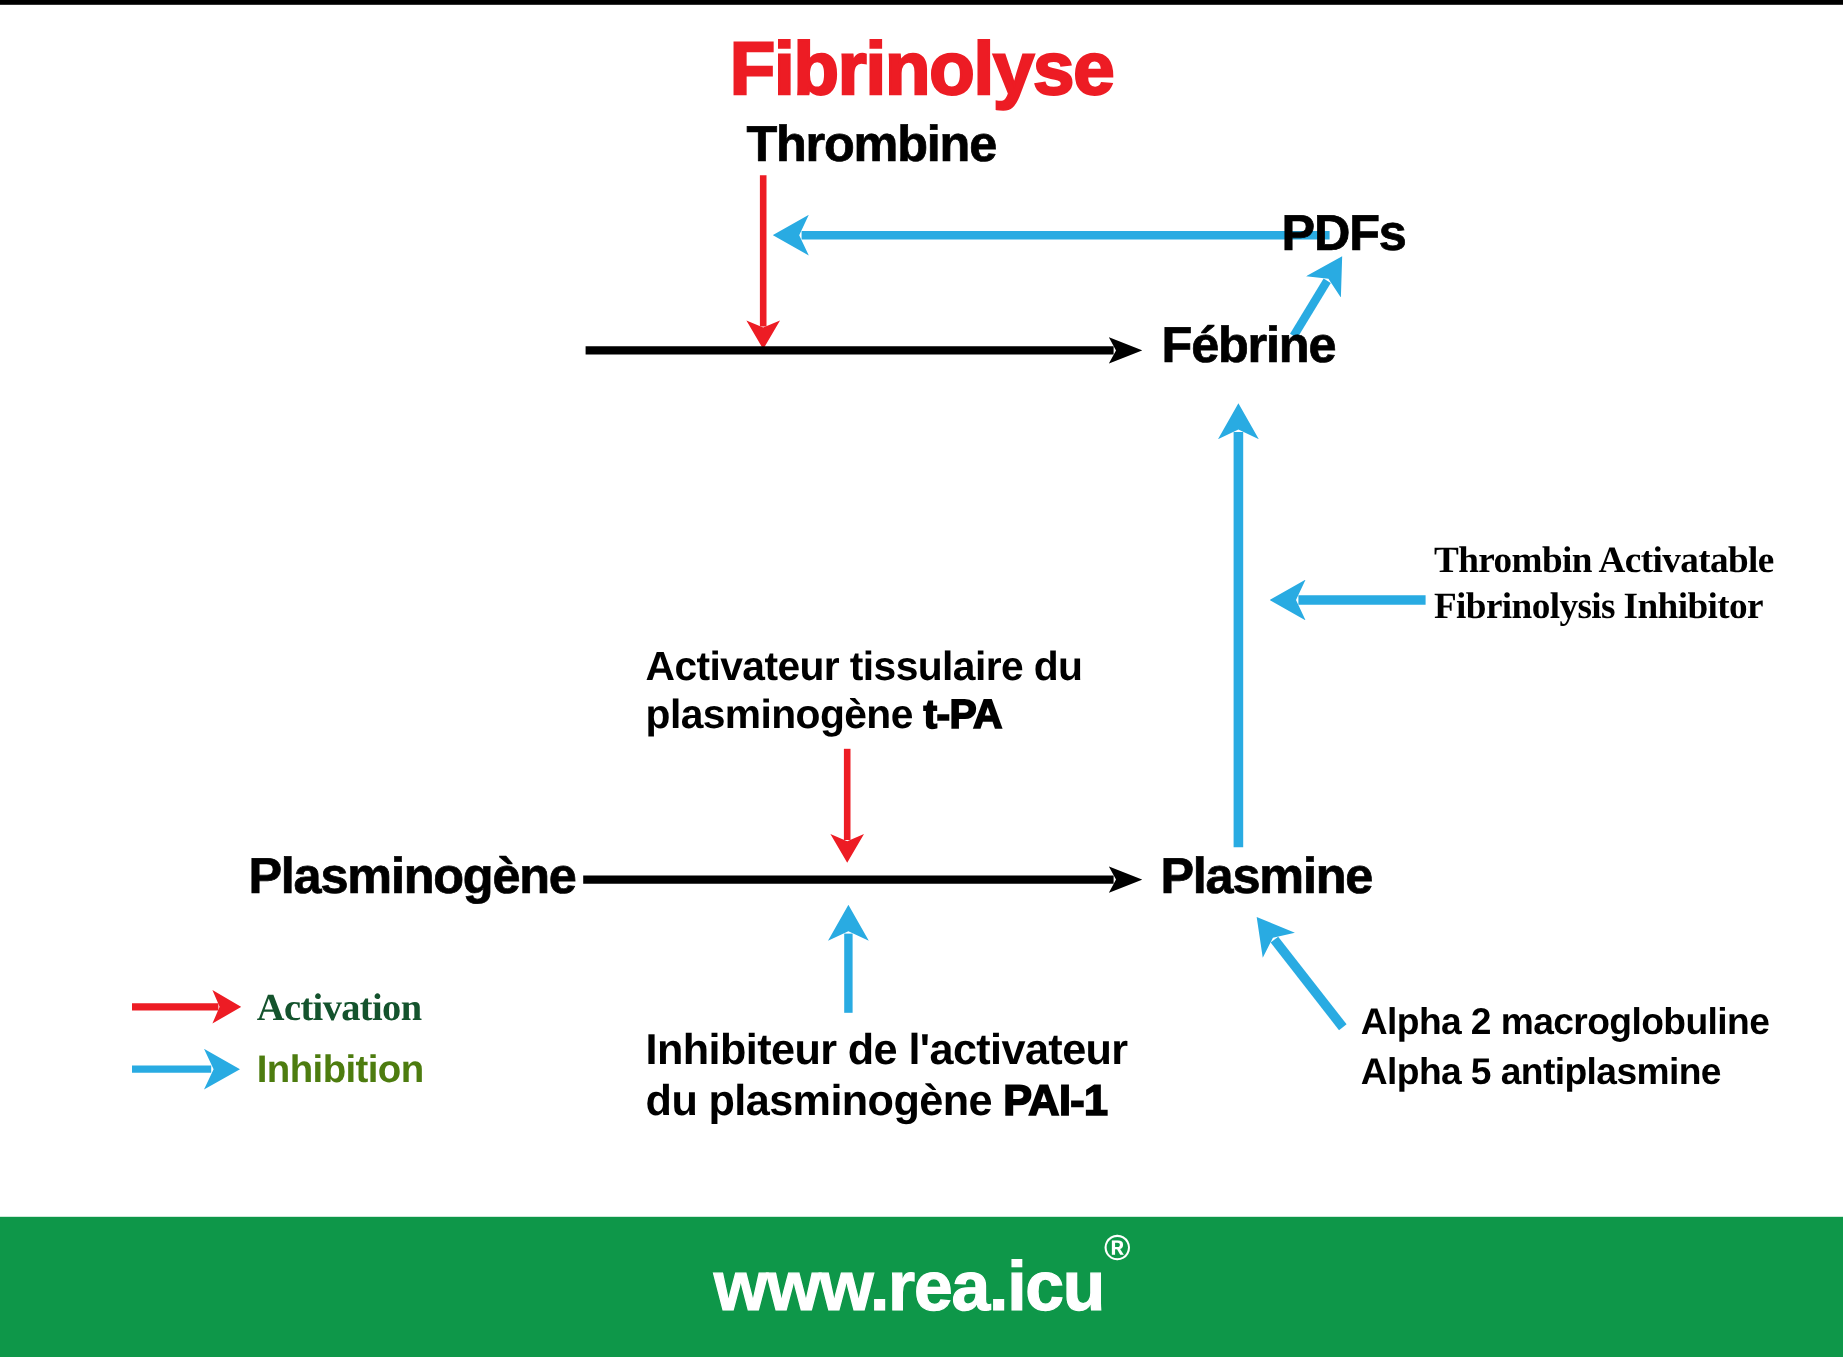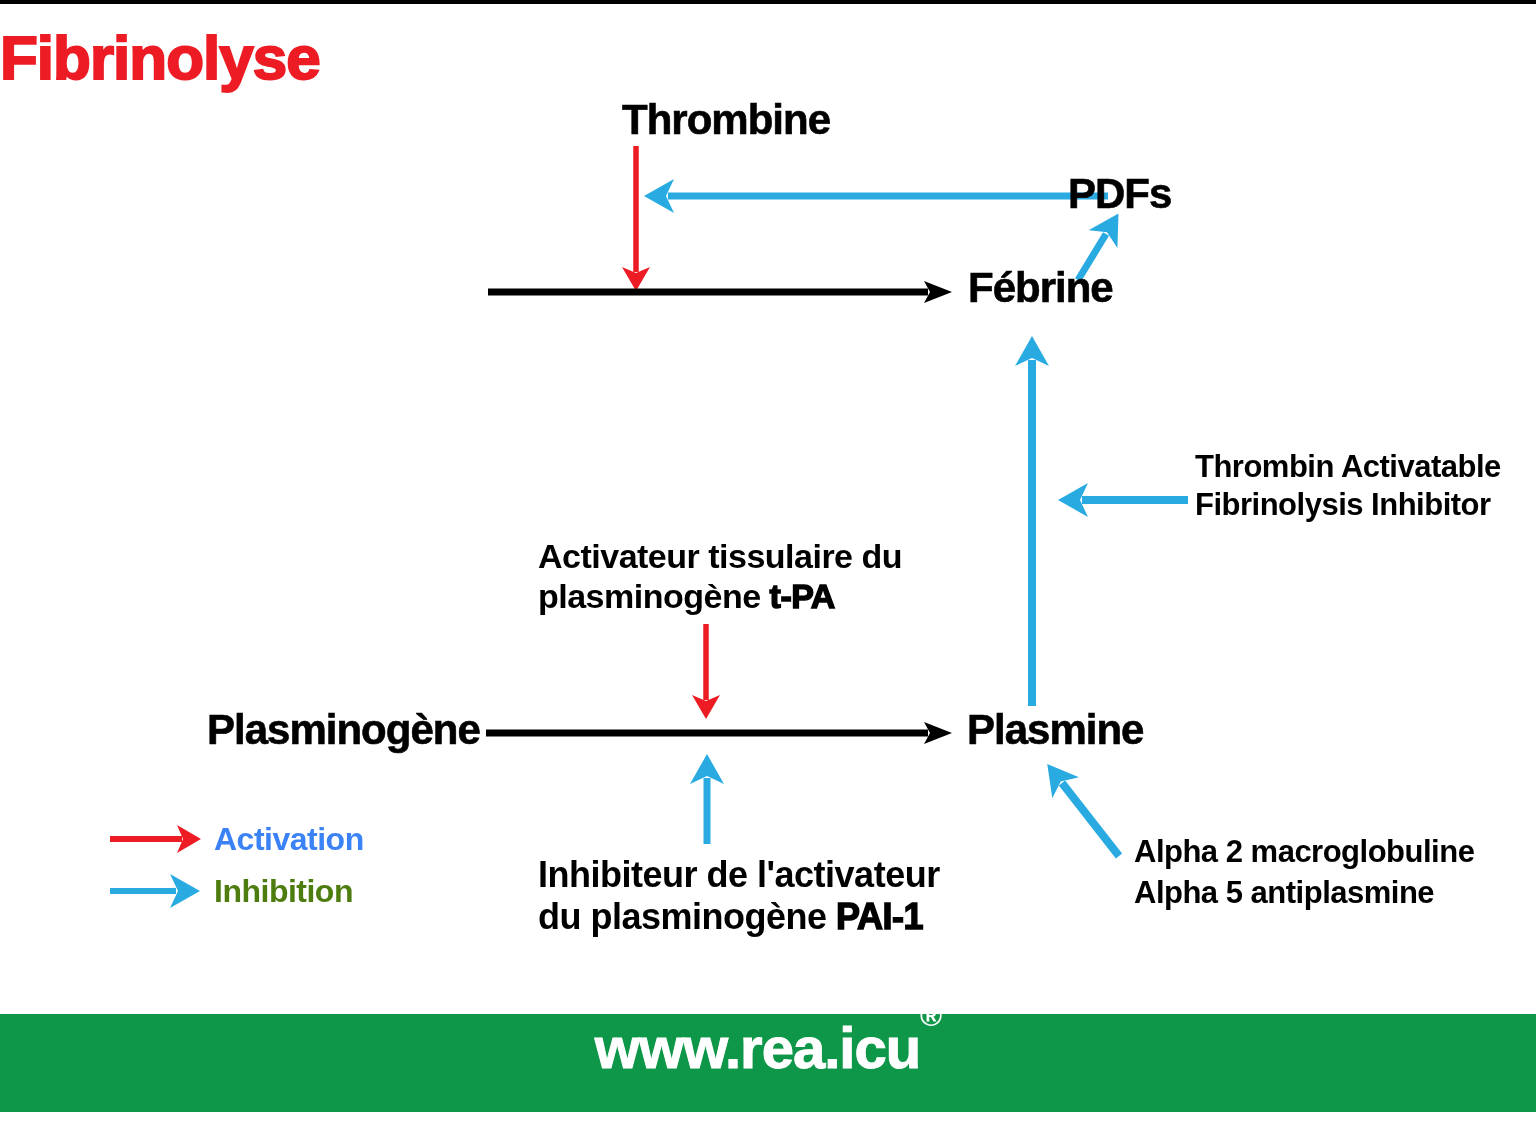--- a/index.html
+++ b/index.html
@@ -9,43 +9,43 @@
     background:#ffffff;
     overflow:hidden;
     font-family:"Liberation Sans", sans-serif;
     color:#000;
   }
   .abs{position:absolute;white-space:nowrap;}
   #topline{position:absolute;left:0;top:0;width:1536px;height:4px;background:#000;}
   #arrows{position:absolute;left:0;top:0;width:1536px;height:1131px;}
 
   .title{
-    left:0;right:0;top:22px;
+    left:0;right:0;top:22px;text-align:center;
     font-size:62px;font-weight:bold;color:#ED1C24;
     letter-spacing:-1px;
     -webkit-text-stroke:2px #ED1C24;
   }
   .node{
     font-size:42px;font-weight:bold;letter-spacing:-1px;
     -webkit-text-stroke:0.6px #000;
   }
   .note{
     font-size:31px;font-weight:bold;letter-spacing:-0.5px;
     line-height:38px;
   }
   .note-lg{font-size:34px;line-height:40px;}
   .xbold{-webkit-text-stroke:1.4px currentColor;}
   .legend-label{font-size:32px;font-weight:bold;letter-spacing:-0.5px;}
-  .red-text{color:#3b82f6;}
+  .red-text{color:#14532d;font-family:Liberation Serif, serif;}
   .blue-text{color:#4d7c0f;}
 
   #footer{
-    position:absolute;left:0;top:1014px;width:1536px;height:98px;
+    position:absolute;left:0;top:1014px;width:1536px;height:117px;
     background:#0E9749;
-    display:flex;justify-content:center;
+    display:flex;align-items:center;justify-content:center;
   }
   #footer .url{
     color:#ffffff;font-size:58px;font-weight:bold;letter-spacing:-1px;
     -webkit-text-stroke:1px #fff;
   }
   #footer .reg{
     color:#ffffff;font-size:30px;font-weight:bold;
     vertical-align:super;line-height:0;position:relative;top:-22px;
     -webkit-text-stroke:0;
   }
@@ -100,21 +100,21 @@
 
   <div class="abs node" style="left:1068px;top:170px;">PDFs</div>
 
 
   <div class="abs node" style="left:968px;top:264px;">Fébrine</div>
 
   <div class="abs node" style="left:207px;top:706px;">Plasminogène</div>
 
   <div class="abs node" style="left:967px;top:706px;">Plasmine</div>
 
-  <div class="abs note" style="left:1195px;top:448px;">
+  <div class="abs note" style="left:1195px;top:448px;font-family:Liberation Serif, serif;">
     <div>Thrombin Activatable</div>
     <div>Fibrinolysis Inhibitor</div>
   </div>
 
   <div class="abs note note-lg" style="left:538px;top:536px;">
     <div>Activateur tissulaire du</div>
     <div>
       <span>plasminogène</span>
       <span class="xbold">t-PA</span>
     </div>

